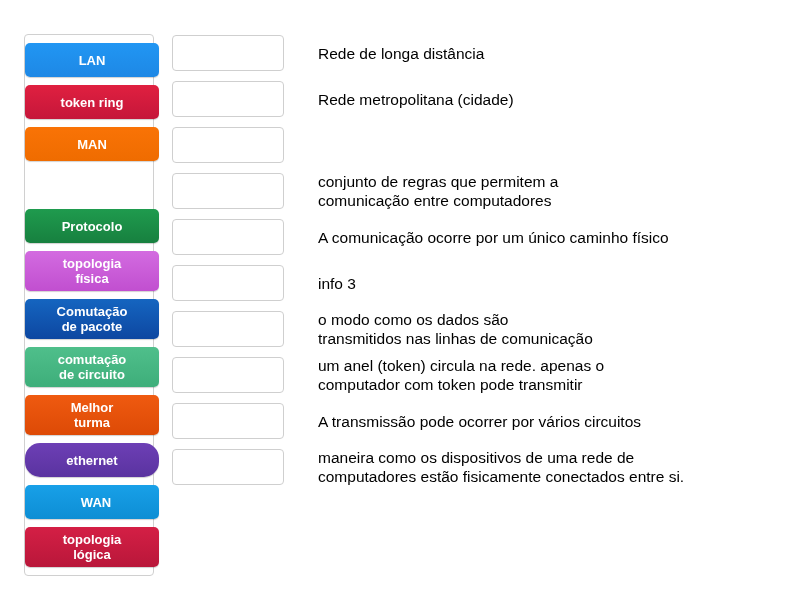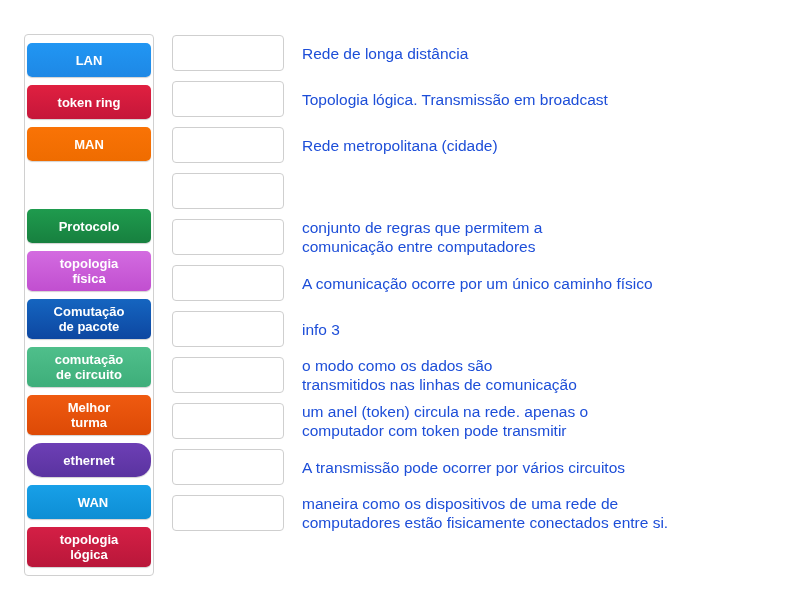--- a/index.html
+++ b/index.html
@@ -26,21 +26,21 @@
     top: 34px;
     width: 130px;
     box-sizing: border-box;
     border: 1px solid #d0d0d0;
     border-radius: 4px;
     background: #ffffff;
     padding: 8px 0 8px 0;
   }
 
   .tile {
-    width: 124px;
+    width: 134px;
     margin: 0 auto 8px auto;
     min-height: 34px;
     border-radius: 5px;
     color: #ffffff;
     font-size: 13px;
     font-weight: bold;
     line-height: 15px;
     display: flex;
     align-items: center;
     justify-content: center;
@@ -72,23 +72,23 @@
     width: 112px;
     height: 36px;
     flex: 0 0 112px;
     border: 1px solid #cfcfcf;
     border-radius: 4px;
     background: #ffffff;
     box-sizing: border-box;
   }
 
   .row-text {
-    margin-left: 18px;
+    margin-left: 34px;
     font-size: 15.5px;
-    color: #1d4ed8;
+    color: #000000;
     line-height: 19px;
     white-space: pre-line;
     flex: 1 1 auto;
   }
 </style>
 </head>
 <body>
 
 <div id="app">
 
@@ -108,24 +108,20 @@
       <div class="tile" style="background: linear-gradient(rgb(109, 63, 181), rgb(90, 51, 160)); white-space: pre-line; border-radius: 15px;">ethernet</div>
       <div class="tile" style="background: linear-gradient(rgb(24, 160, 232), rgb(13, 142, 212)); white-space: pre-line; padding-left: 12px;">WAN</div>
       <div class="tile" style="background: linear-gradient(rgb(212, 31, 69), rgb(185, 23, 58)); white-space: pre-line;">topologia
 lógica</div>
     </div>
 
   <div class="rows" id="rows">
       <div class="row">
         <div class="dropzone"></div>
         <div class="row-text">Rede de longa distância</div>
-      </div>
-      <div class="row">
-        <div class="dropzone"></div>
-        <div class="row-text">Topologia lógica. Transmissão em broadcast</div>
       </div>
       <div class="row">
         <div class="dropzone"></div>
         <div class="row-text">Rede metropolitana (cidade)</div>
       </div>
       <div class="row">
         <div class="dropzone"></div>
       </div>
       <div class="row">
         <div class="dropzone"></div>

